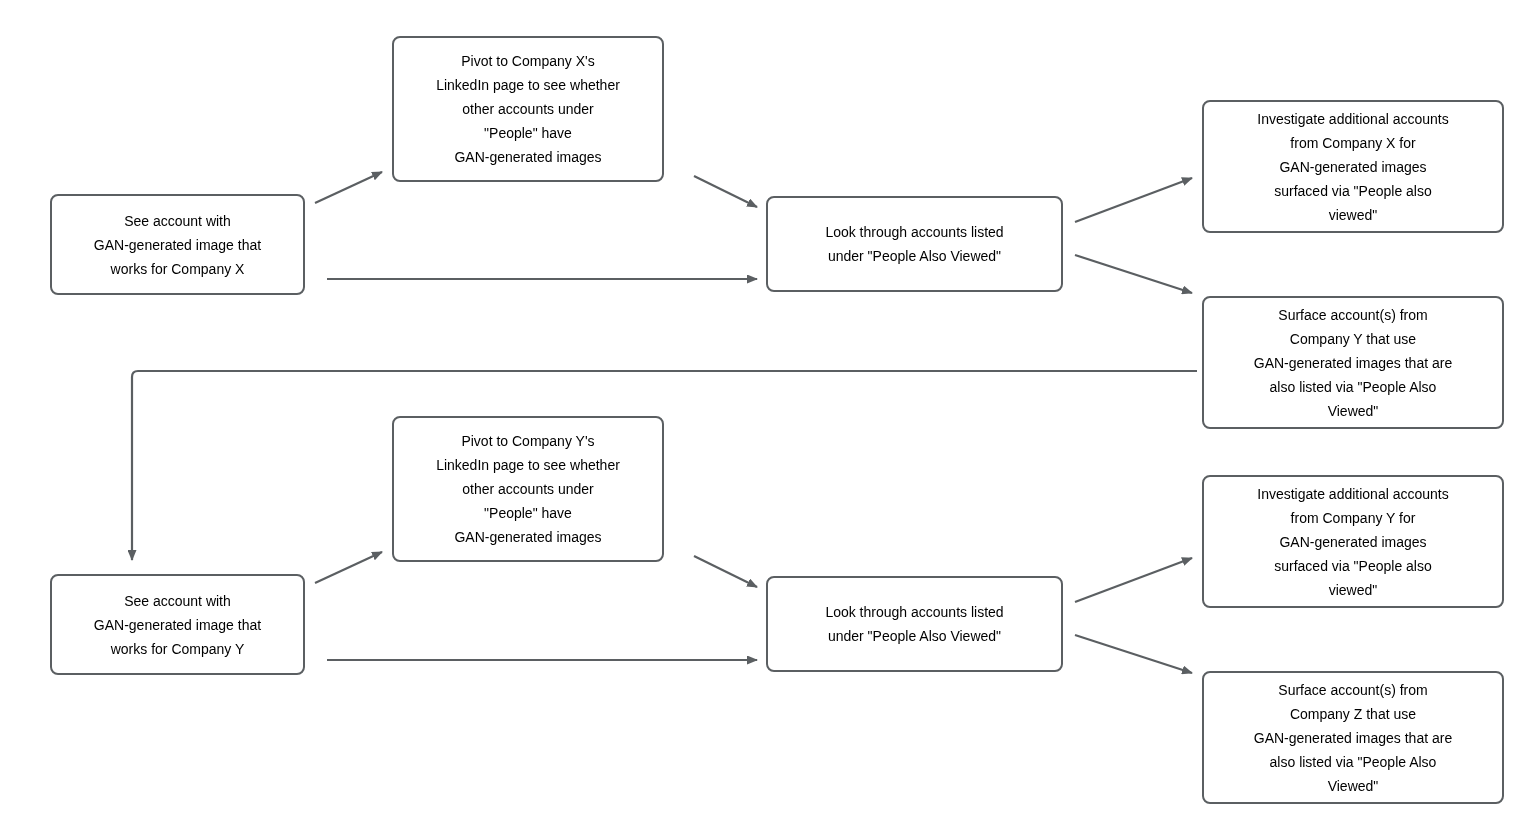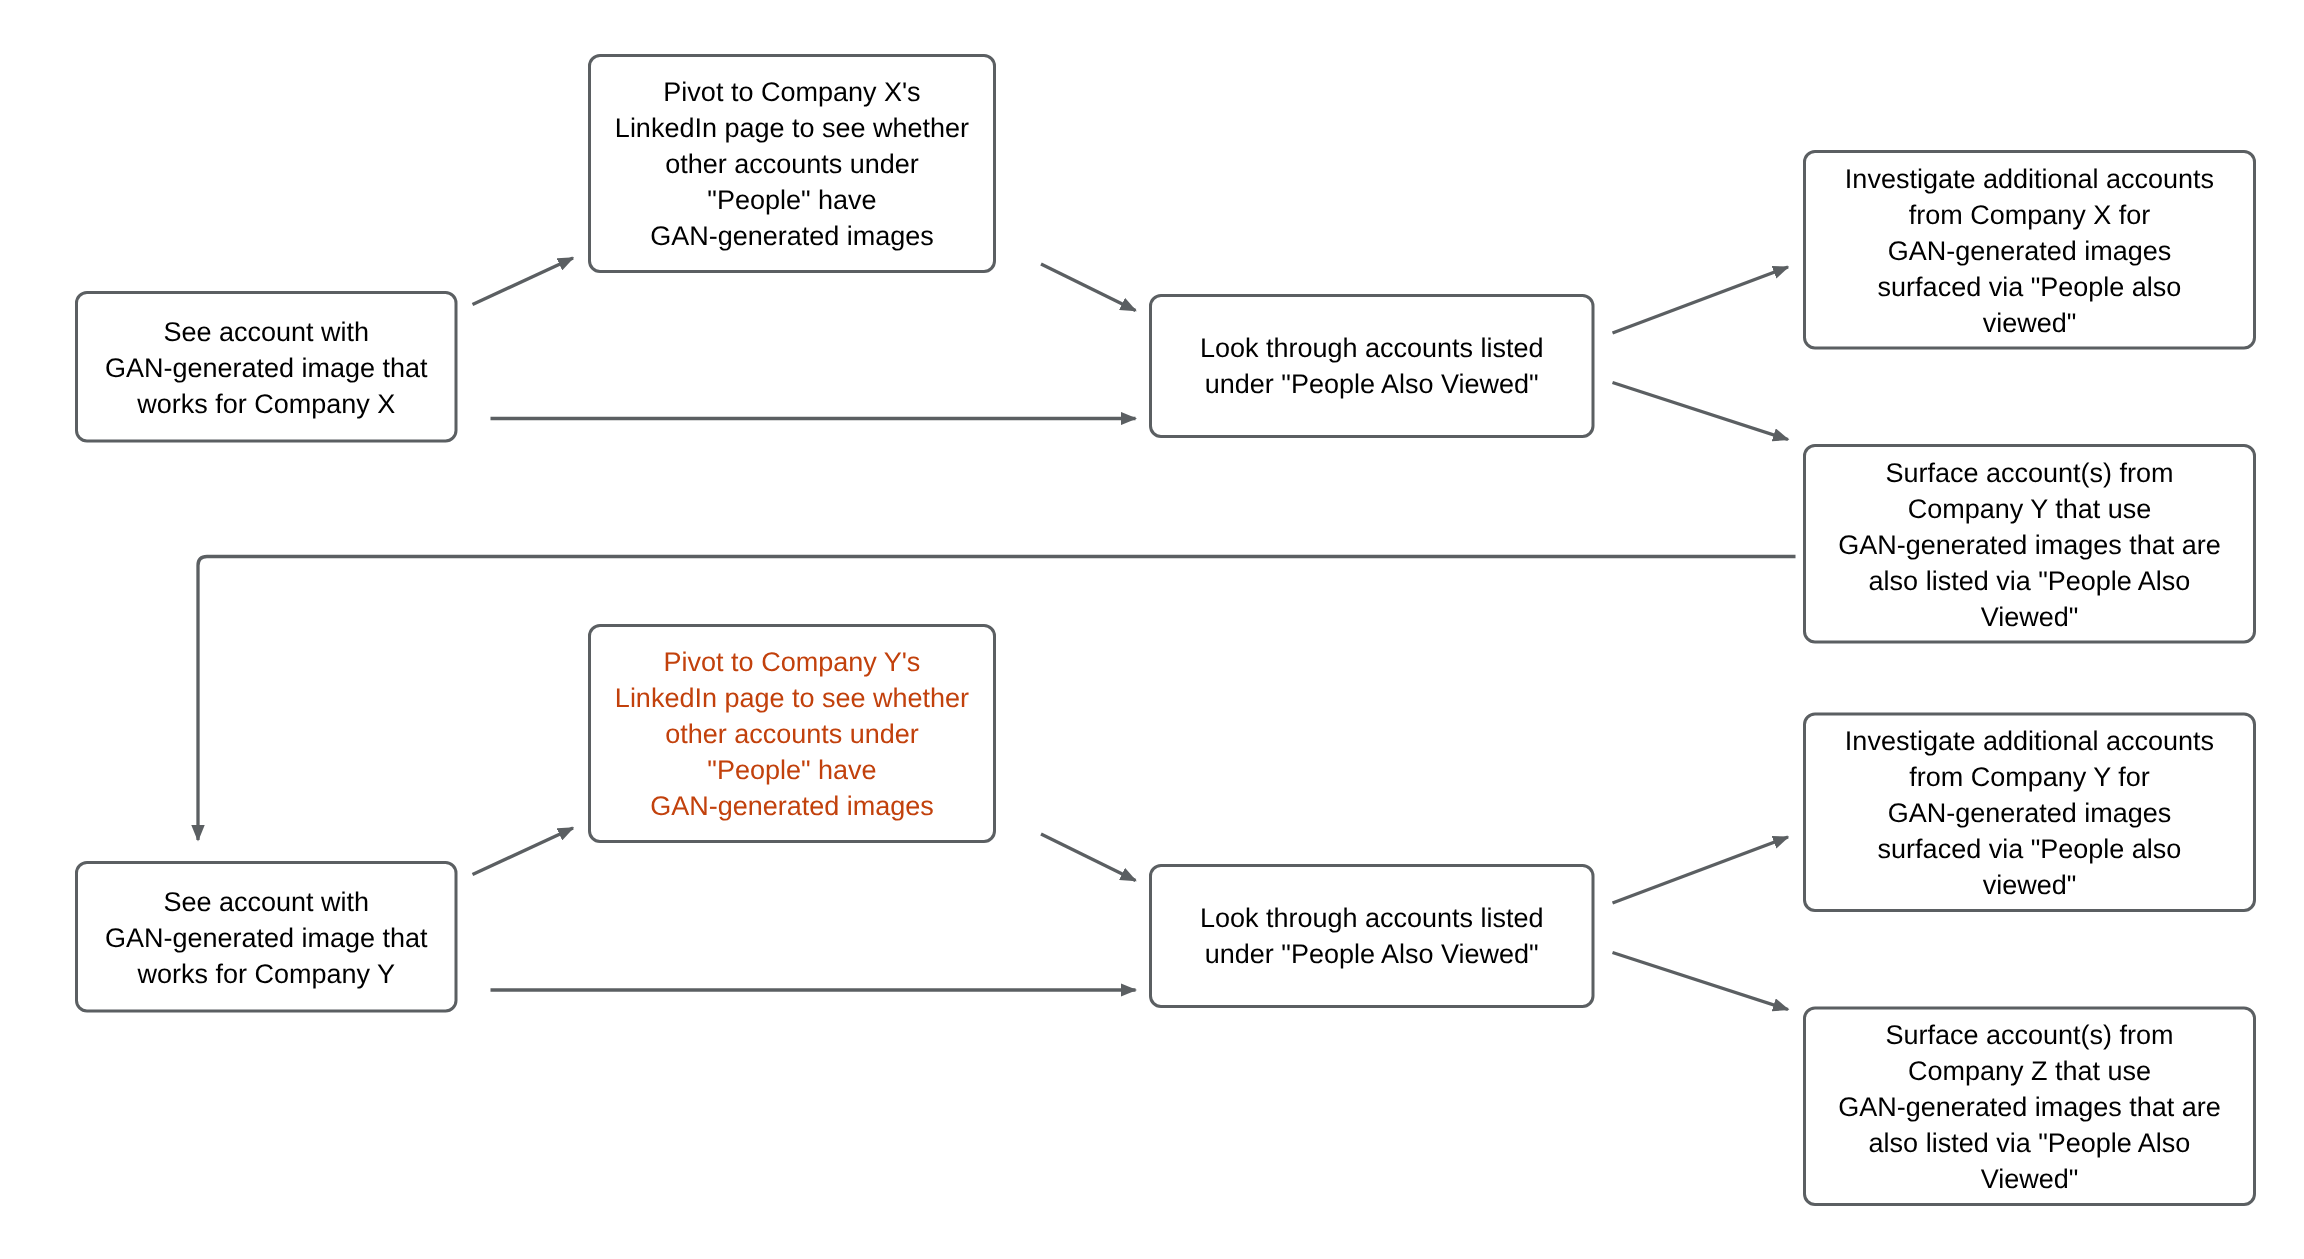--- a/index.html
+++ b/index.html
@@ -29,21 +29,21 @@
     position: absolute;
     box-sizing: border-box;
     border: 2px solid #5b5f62;
     border-radius: 8px;
     background: #ffffff;
     display: flex;
     align-items: center;
     justify-content: center;
     text-align: center;
     color: #000000;
-    font-size: 18px;
+    font-size: 14px;
     line-height: 24px;
     padding: 19px 8px;
     white-space: pre-line;
     z-index: 2;
   }
 </style>
 </head>
 <body>
 
 <div id="canvas" style="background: rgb(255, 255, 255);">
@@ -97,21 +97,21 @@
 surfaced via "People also
 viewed"</div>
   <div class="node" style="left: 1202px; top: 296px; width: 302px; height: 133px; border-color: rgb(91, 95, 98); color: rgb(0, 0, 0);">Surface account(s) from
 Company Y that use
 GAN-generated images that are
 also listed via "People Also
 Viewed"</div>
   <div class="node" style="left: 50px; top: 574px; width: 255px; height: 101px; border-color: rgb(91, 95, 98); color: rgb(0, 0, 0);">See account with
 GAN-generated image that
 works for Company Y</div>
-  <div class="node" style="left: 392px; top: 416px; width: 272px; height: 146px; border-color: rgb(91, 95, 98); color: #c2410c;">Pivot to Company Y's
+  <div class="node" style="left: 392px; top: 416px; width: 272px; height: 146px; border-color: rgb(91, 95, 98); color: #000000;">Pivot to Company Y's
 LinkedIn page to see whether
 other accounts under
 "People" have
 GAN-generated images</div>
   <div class="node" style="left: 766px; top: 576px; width: 297px; height: 96px; border-color: rgb(91, 95, 98); color: rgb(0, 0, 0);">Look through accounts listed
 under "People Also Viewed"</div>
   <div class="node" style="left: 1202px; top: 475px; width: 302px; height: 133px; border-color: rgb(91, 95, 98); color: rgb(0, 0, 0);">Investigate additional accounts
 from Company Y for
 GAN-generated images
 surfaced via "People also

